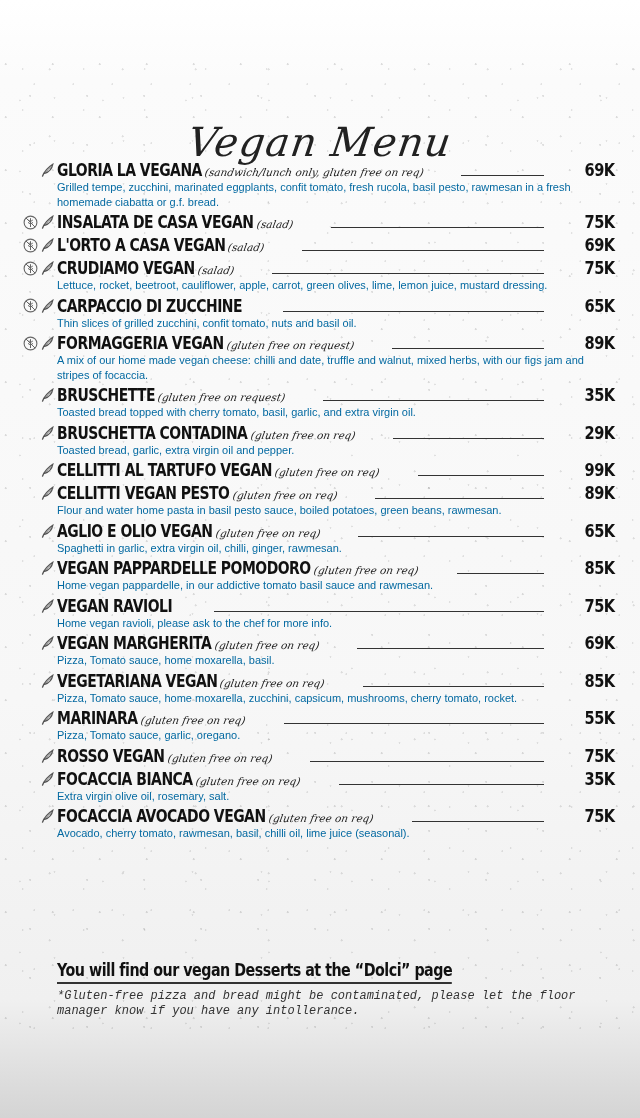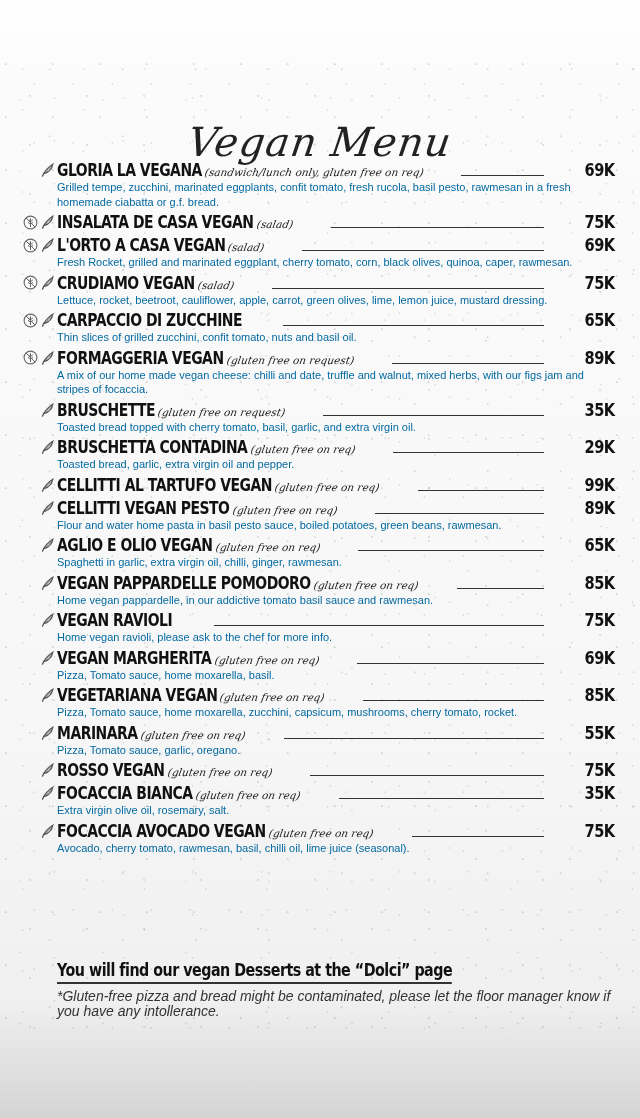--- a/index.html
+++ b/index.html
@@ -142,23 +142,23 @@
       transform-origin: left top;
       border-bottom: 2px solid #333;
       padding-bottom: 2px;
       text-decoration: none;
     }
     .disclaimer {
       position: absolute;
       top: 989px;
       left: 57px;
       width: 560px;
-      font-family: Liberation Sans, sans-serif;
+      font-family: Liberation Mono, monospace;
       font-style: italic;
-      font-size: 14px;
+      font-size: 12px;
       line-height: 15px;
       color: #333;
     }
   </style>
 </head>
 <body>
 
 <div class="speckle"></div>
 
 <h1 class="title">Vegan Menu</h1>
@@ -225,21 +225,20 @@
         </span>
       </div>
     <div class="item-head">
       <span class="name-wrap">
         <span class="name" style="margin-right: -37.4644px;">L'ORTO A CASA VEGAN</span>
         <span class="note">(salad)</span>
       </span>
       <span class="leader"></span>
       <span class="price">69K</span>
     </div>
-    <div class="desc">Fresh Rocket, grilled and marinated eggplant, cherry tomato, corn, black olives, quinoa, caper, rawmesan.</div>
   </div>
     <div class="item">
     <div class="icons">
         <span class="icon-gf">
           <svg width="15" height="15" viewBox="0 0 15 15">
             <circle cx="7.5" cy="7.5" r="6.4" fill="none" stroke="#666" stroke-width="1.1"></circle>
             <path d="M7.5 3.2 V12 M5.2 5 L7.5 6.6 L9.8 5 M5 7.4 L7.5 9 L10 7.4" fill="none" stroke="#666" stroke-width="1"></path>
             <path d="M3 3 L12 12" stroke="#666" stroke-width="1"></path>
           </svg>
         </span>

